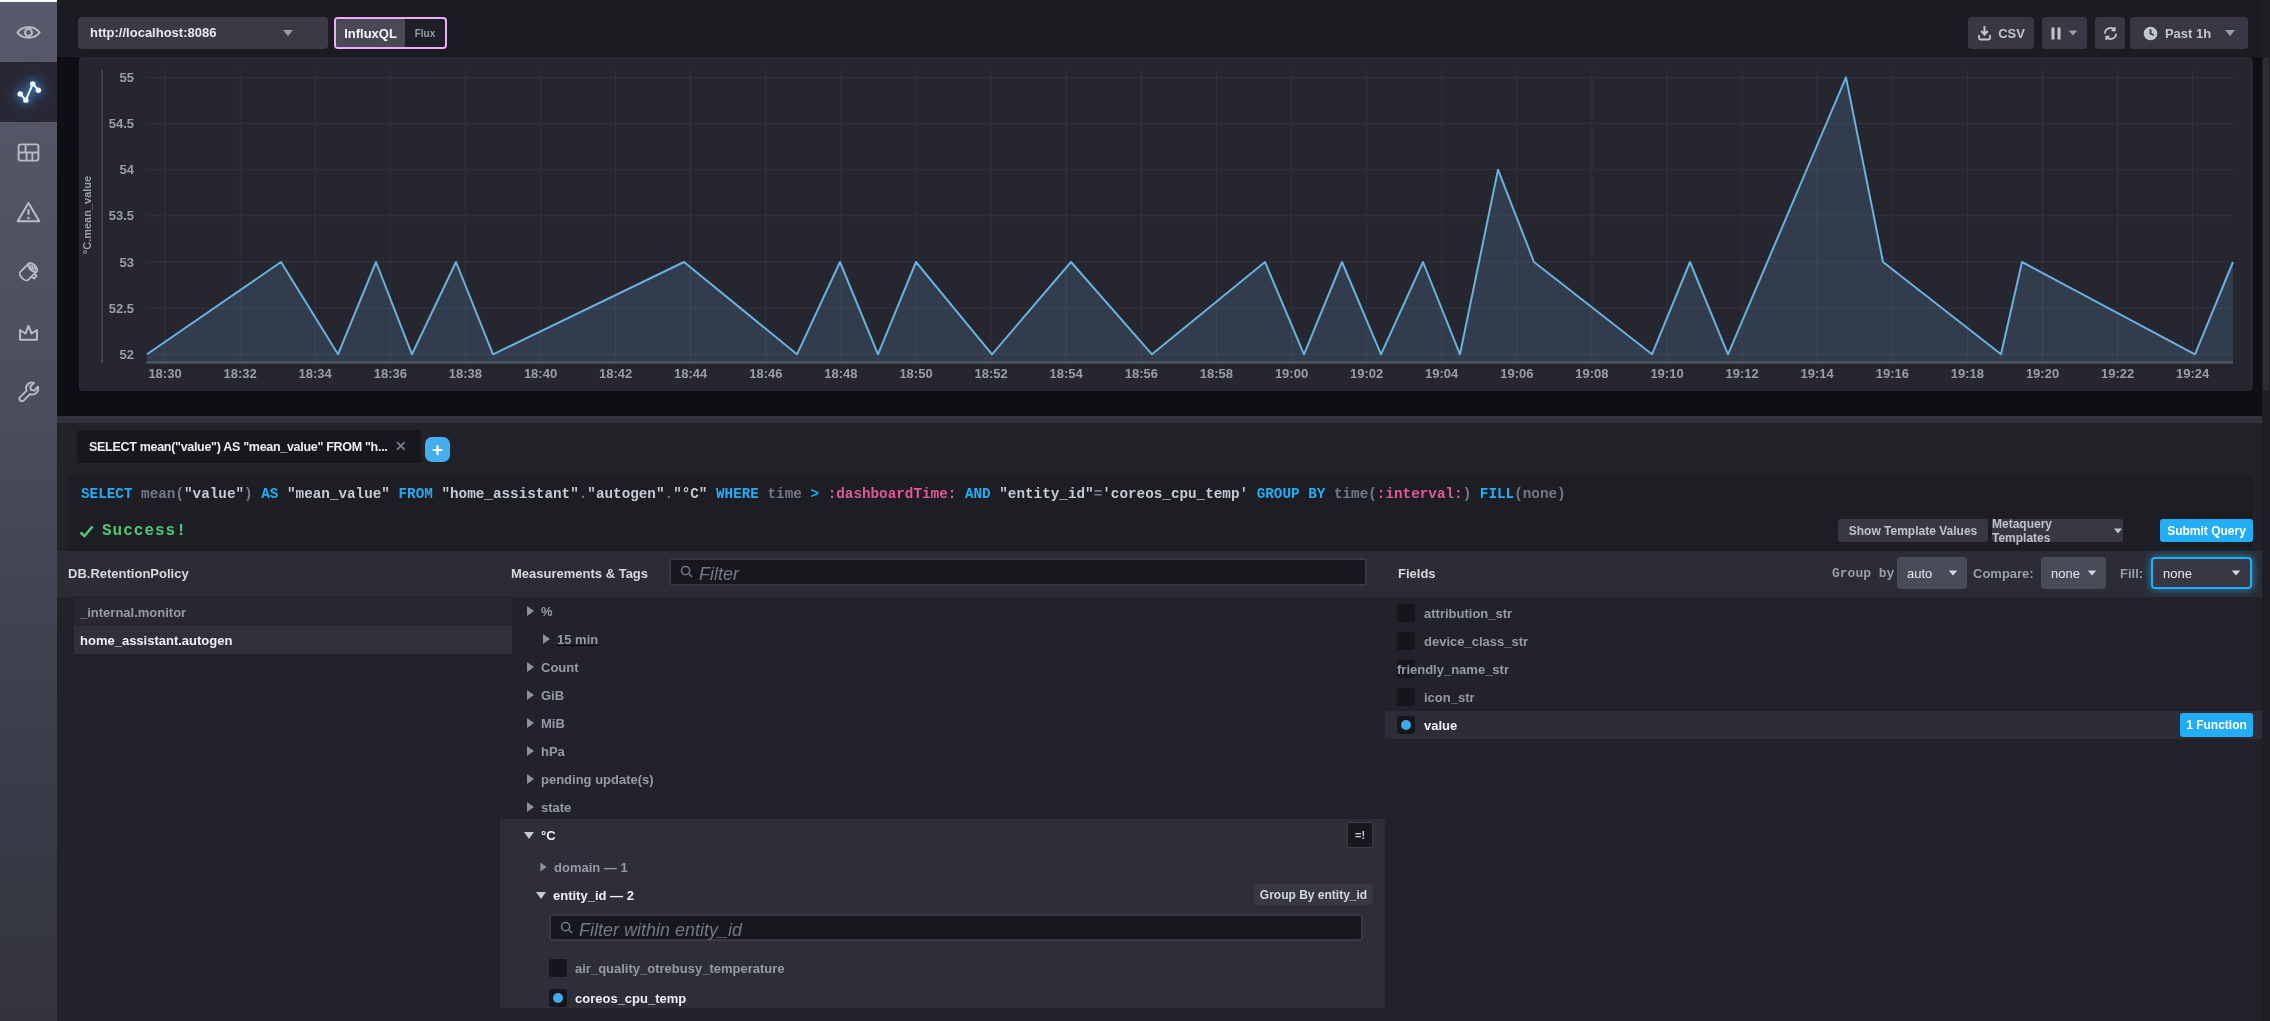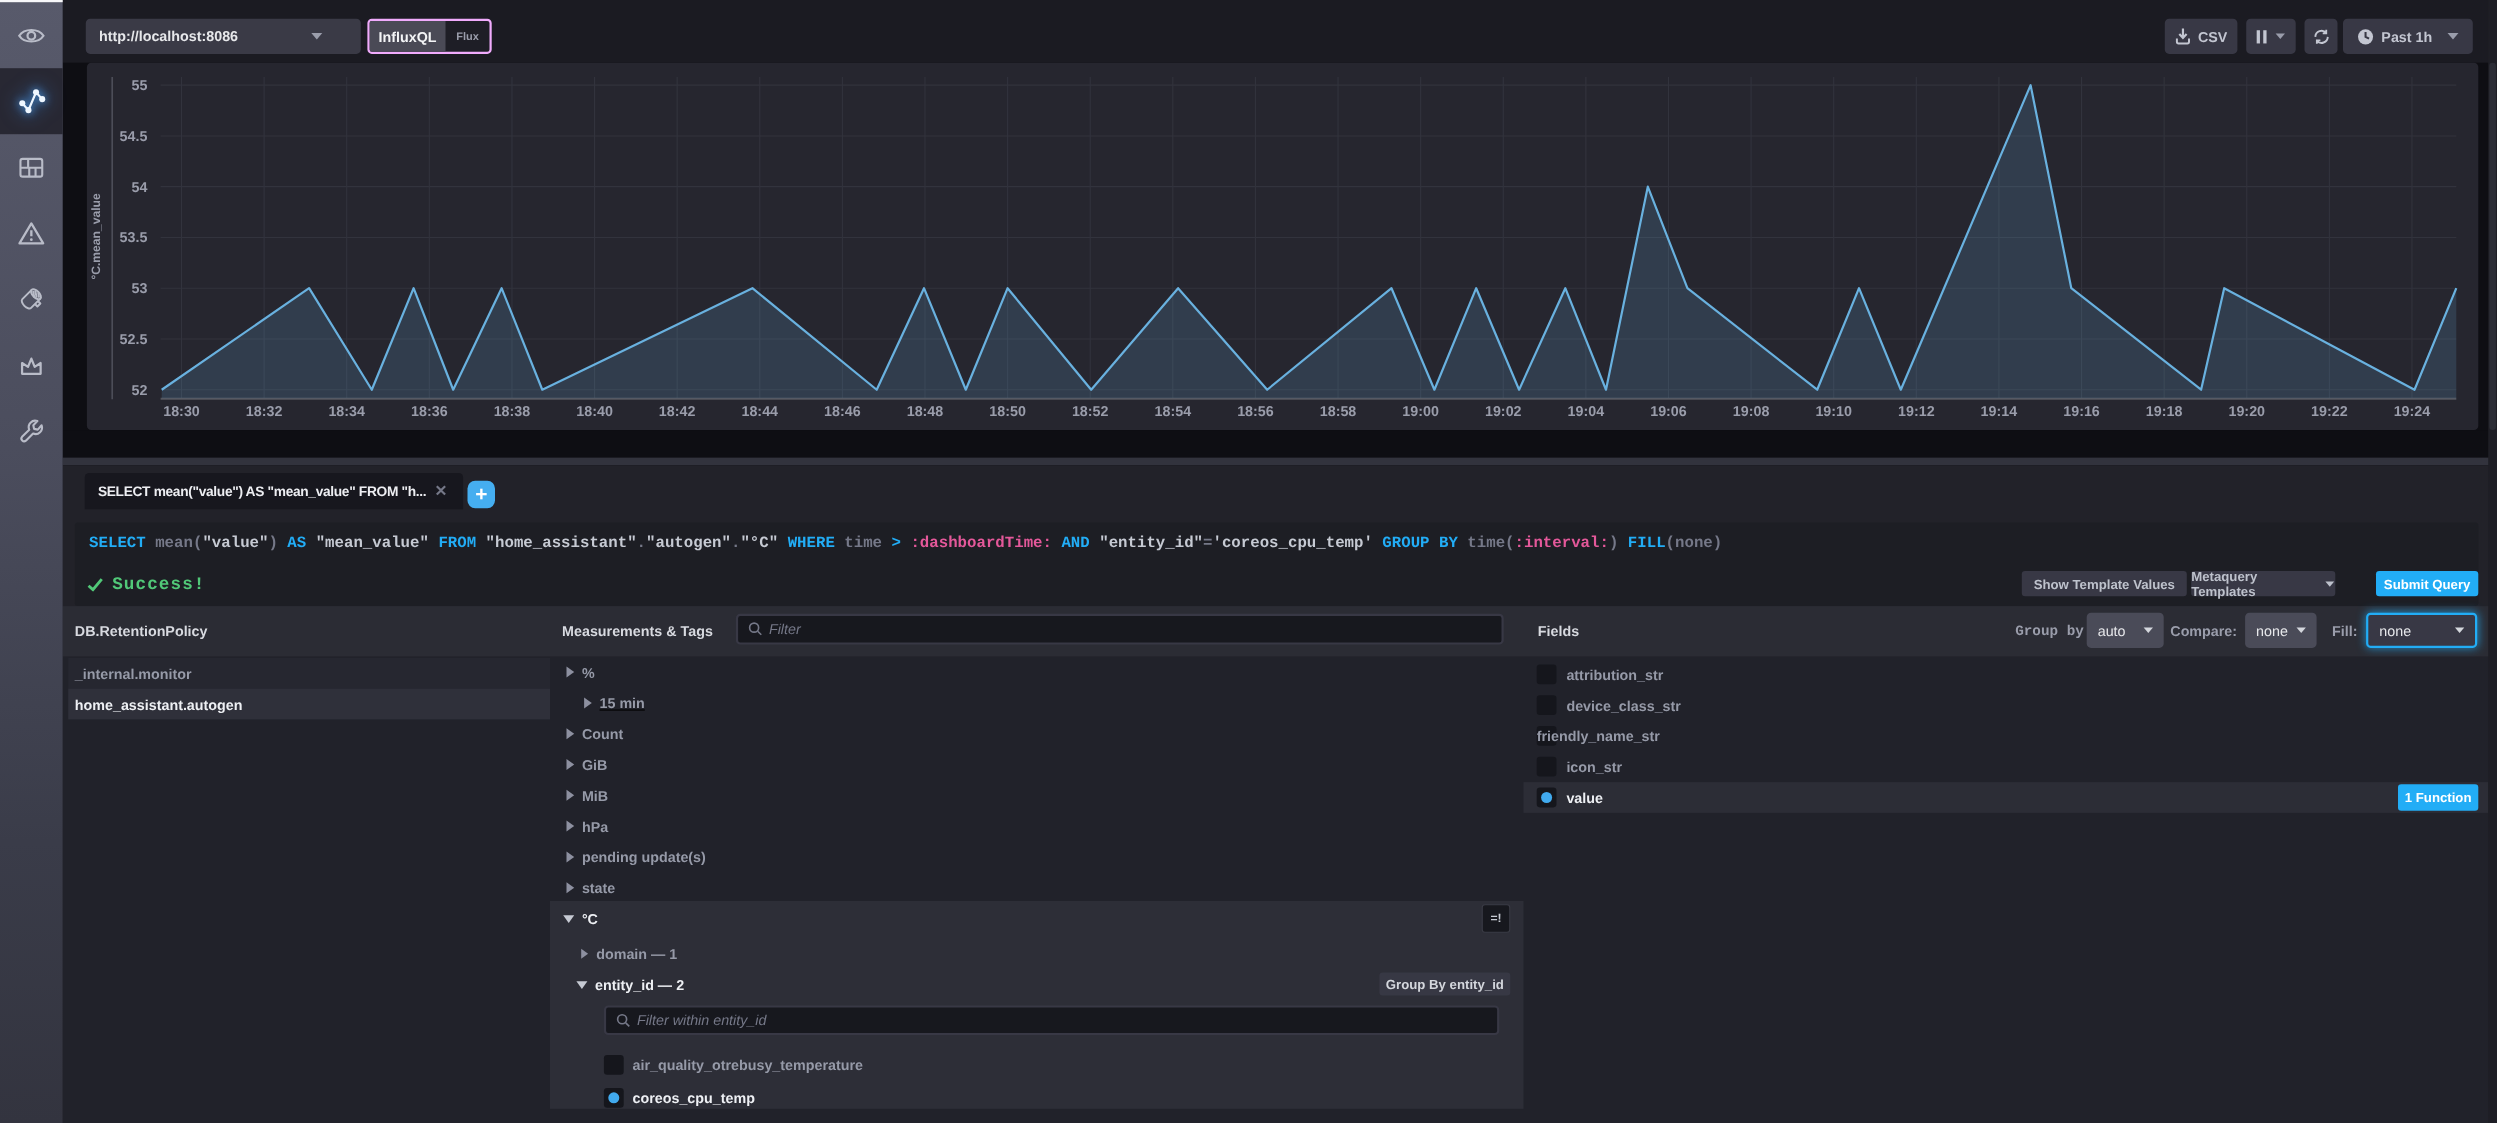--- a/index.html
+++ b/index.html
@@ -48,25 +48,25 @@
   #qtext .k { color:#22adf6; } #qtext .p { color:#757888; } #qtext .t { color:#e4589a; }
   #succ { position:absolute; left:11px; top:47px; font-family:"Liberation Mono", monospace; font-size:16px; font-weight:bold; color:#51c878; letter-spacing:1px; display:flex; align-items:center; }
   .sbtn { position:absolute; top:44px; height:23px; background:#383845; border-radius:3px; color:#bec2cc; font-weight:bold; font-size:12px; display:flex; align-items:center; justify-content:center; }
 
   
   #bheader { position:absolute; left:0; top:128px; width:2213px; height:46px; background:#2b2c34; }
   .hlabel { position:absolute; top:15px; font-size:13px; font-weight:bold; color:#d8dae0; }
   .ddbtn { position:absolute; top:6px; height:32px; background:#4a4b58; border-radius:4px; color:#e7e8eb; font-size:13px; font-weight:normal; display:flex; align-items:center; justify-content:space-between; padding:0 9px 0 10px; }
   #filldd { background:#383845; border:2px solid #22adf6; box-shadow:0 0 9px rgba(34,173,246,0.75); }
   .ginput { position:absolute; background:#17181e; border:2px solid #383845; border-radius:4px; }
-  .ginput .ph { position:absolute; left:28px; top:4px; font-size:13px; font-style:italic; color:#757888; }
+  .ginput .ph { position:absolute; left:28px; top:4px; font-size:18px; font-style:italic; color:#757888; }
 
   
   #lists { position:absolute; left:0; top:174px; width:2213px; height:424px; background:#21222a; }
-  .row { position:absolute; height:28px; display:flex; align-items:center; }
+  .row { position:absolute; height:28px; display:flex; align-items:center;margin-left:12px; }
   .rowlbl { font-size:13px; font-weight:bold; color:#969aa8; }
   .rowlbl.on { color:#eef0f4; }
   .tri-r { display:inline-block; width:0; height:0; border-top:5px solid transparent; border-bottom:5px solid transparent; border-left:7px solid #8d90a0; }
   .tri-d { display:inline-block; width:0; height:0; border-left:5px solid transparent; border-right:5px solid transparent; border-top:7px solid #c6cad3; }
   .cb { position:absolute; width:18px; height:18px; background:#15161c; border-radius:3px; }
   .cb.on::after { content:""; position:absolute; left:4px; top:4px; width:10px; height:10px; border-radius:50%; background:#41aaee; }
 </style>
 </head>
 <body>
 <div id="page">

